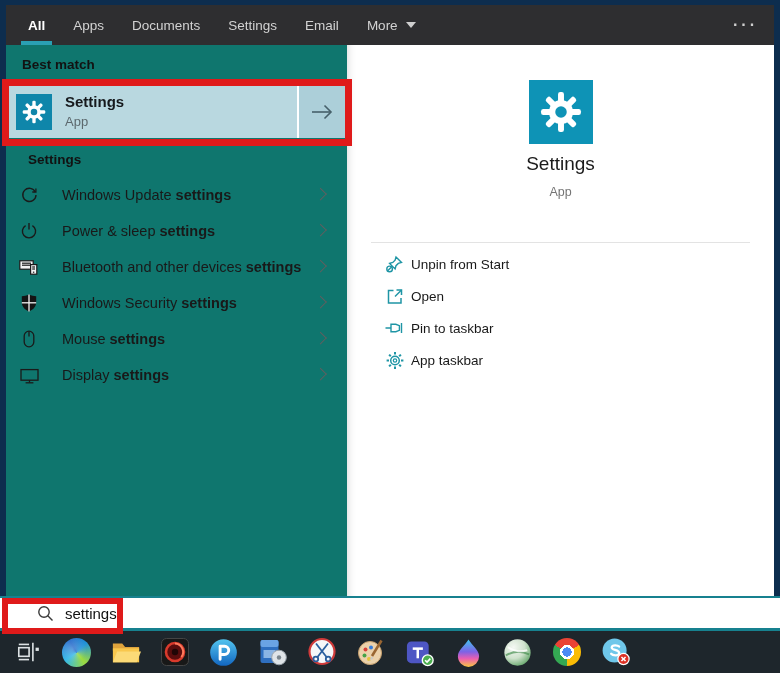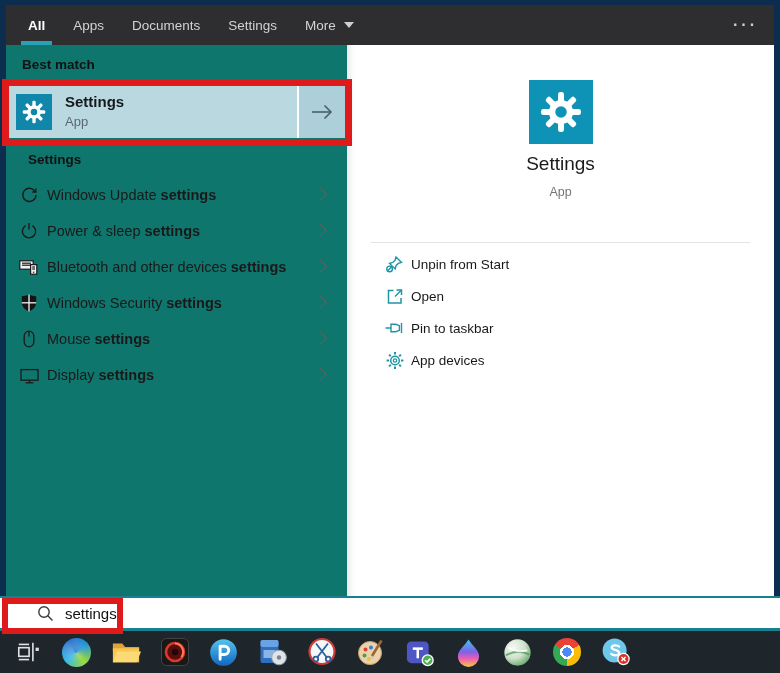--- a/index.html
+++ b/index.html
@@ -40,21 +40,21 @@
                  border-left:2px solid #fff; display:flex; align-items:center; justify-content:center; }
 
   
   .annot { position:absolute; border:7px solid #df1a1a; z-index:9; pointer-events:none; }
   #annot-bm     { left:2px; top:79px;  width:350px; height:67px; }
   #annot-search { left:2px; top:598px; width:121px; height:36px; border-width:6px; }
 
   
   .section-header { position:absolute; left:22px; top:107px; font-size:13.5px; font-weight:bold; color:#121212; }
   .lp-list { position:absolute; left:0; top:132px; width:341px; }
-  .lp-item { position:relative; height:36px; display:flex; align-items:center; padding-left:41px; }
+  .lp-item { position:relative; height:36px; display:flex; align-items:center; padding-left:56px; }
   .lp-ic { position:absolute; left:12px; top:50%; transform:translateY(-50%); width:22px; height:22px;
            display:flex; align-items:center; justify-content:center; }
   .lp-text { font-size:14.5px; color:#191919; white-space:nowrap; }
   .bld { font-weight:bold; margin-left:4px; }
   .chev { position:absolute; right:22px; top:50%; width:9px; height:9px;
           border-top:1.7px solid #5f5f5f; border-right:1.7px solid #5f5f5f;
           transform:translateY(-60%) rotate(45deg); }
 
   
   .rp-tile { position:absolute; left:50%; top:35px; transform:translateX(-50%); width:64px; height:64px;
@@ -99,20 +99,23 @@
       <span>All</span>
     </div>
   <div class="tab">
       <span>Apps</span>
     </div>
   <div class="tab">
       <span>Documents</span>
     </div>
   <div class="tab">
       <span>Settings</span>
+    </div>
+  <div class="tab">
+      <span>Email</span>
     </div>
   <div class="tab">
     <span>More</span>
     <span class="tri"></span>
   </div>
   <div class="ellipsis">
       <span>···</span>
     </div>
 </div>
 
@@ -288,21 +291,21 @@
               <line x1="10" y1="16" x2="10" y2="18.4"></line>
             <line x1="1.6" y1="10" x2="4" y2="10"></line>
               <line x1="16" y1="10" x2="18.4" y2="10"></line>
             <line x1="4.1" y1="4.1" x2="5.8" y2="5.8"></line>
               <line x1="14.2" y1="14.2" x2="15.9" y2="15.9"></line>
             <line x1="14.2" y1="5.8" x2="15.9" y2="4.1"></line>
               <line x1="4.1" y1="15.9" x2="5.8" y2="14.2"></line>
           </g>
         </svg>
       </span>
-      <span>App devices</span>
+      <span>App taskbar</span>
     </div>
 
   </div>
 </div>
 
 <div class="searchbar">
   <span class="search-ic">
     <svg width="19" height="19" viewBox="0 0 19 19" fill="none" stroke="#3a3a3a" stroke-width="1.4">
       <circle cx="8" cy="8" r="5.2"></circle>
         <line x1="11.8" y1="11.8" x2="16.5" y2="16.5"></line>

